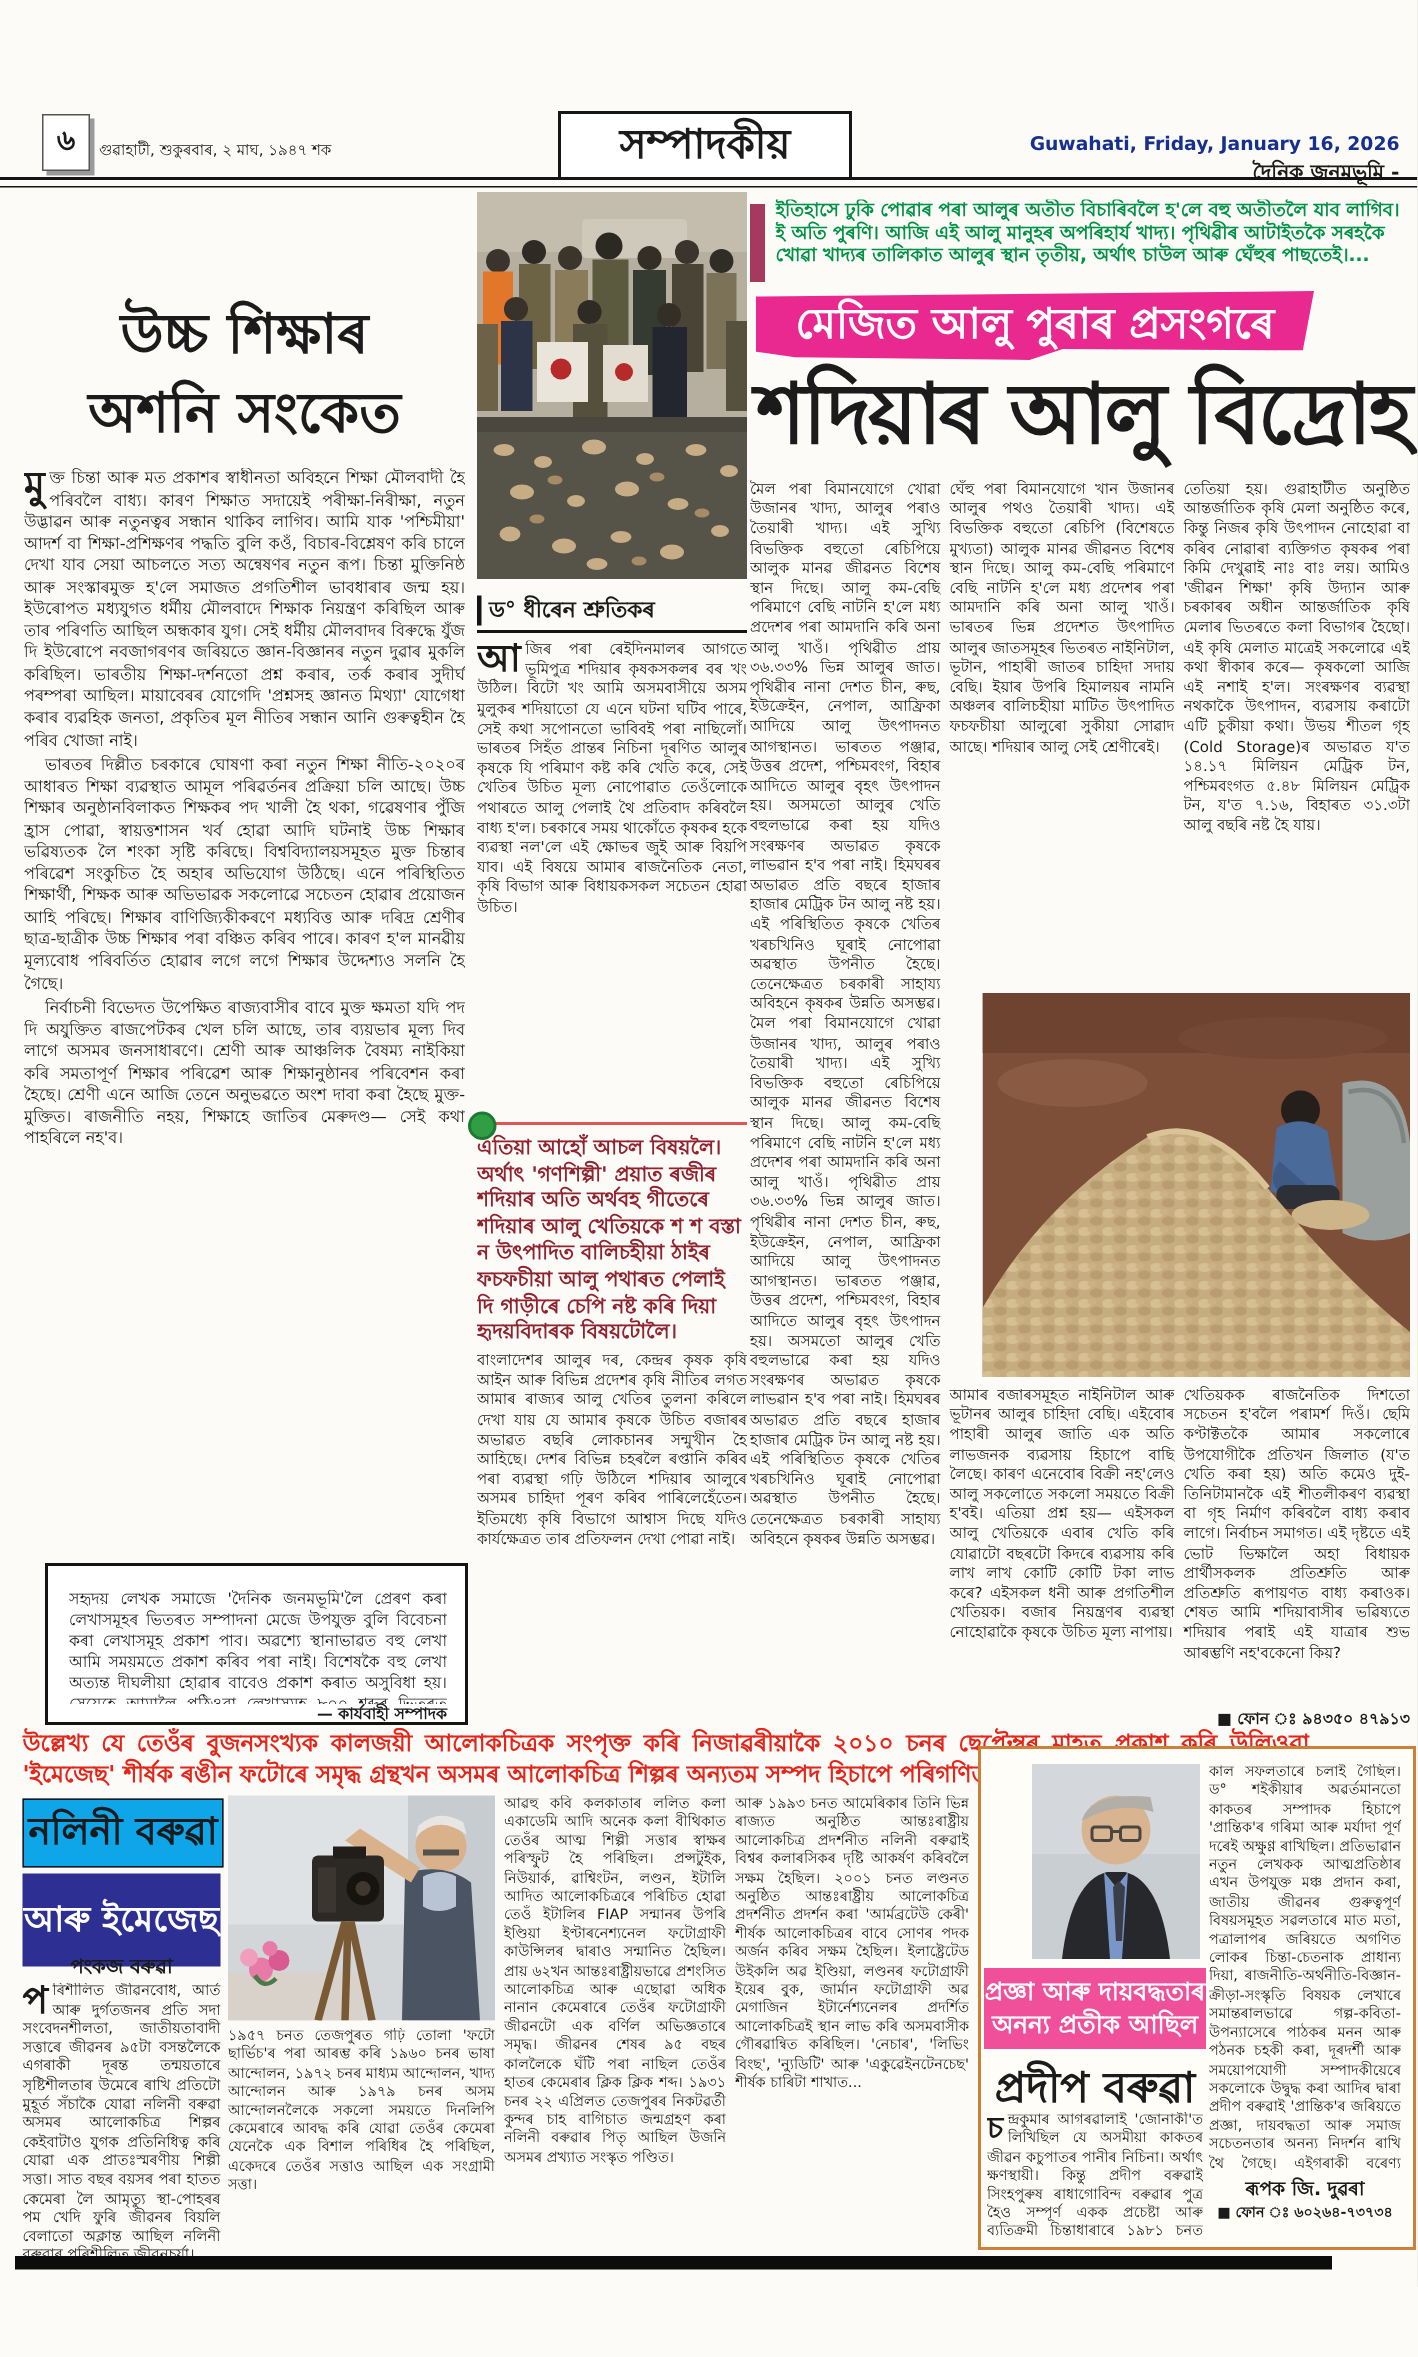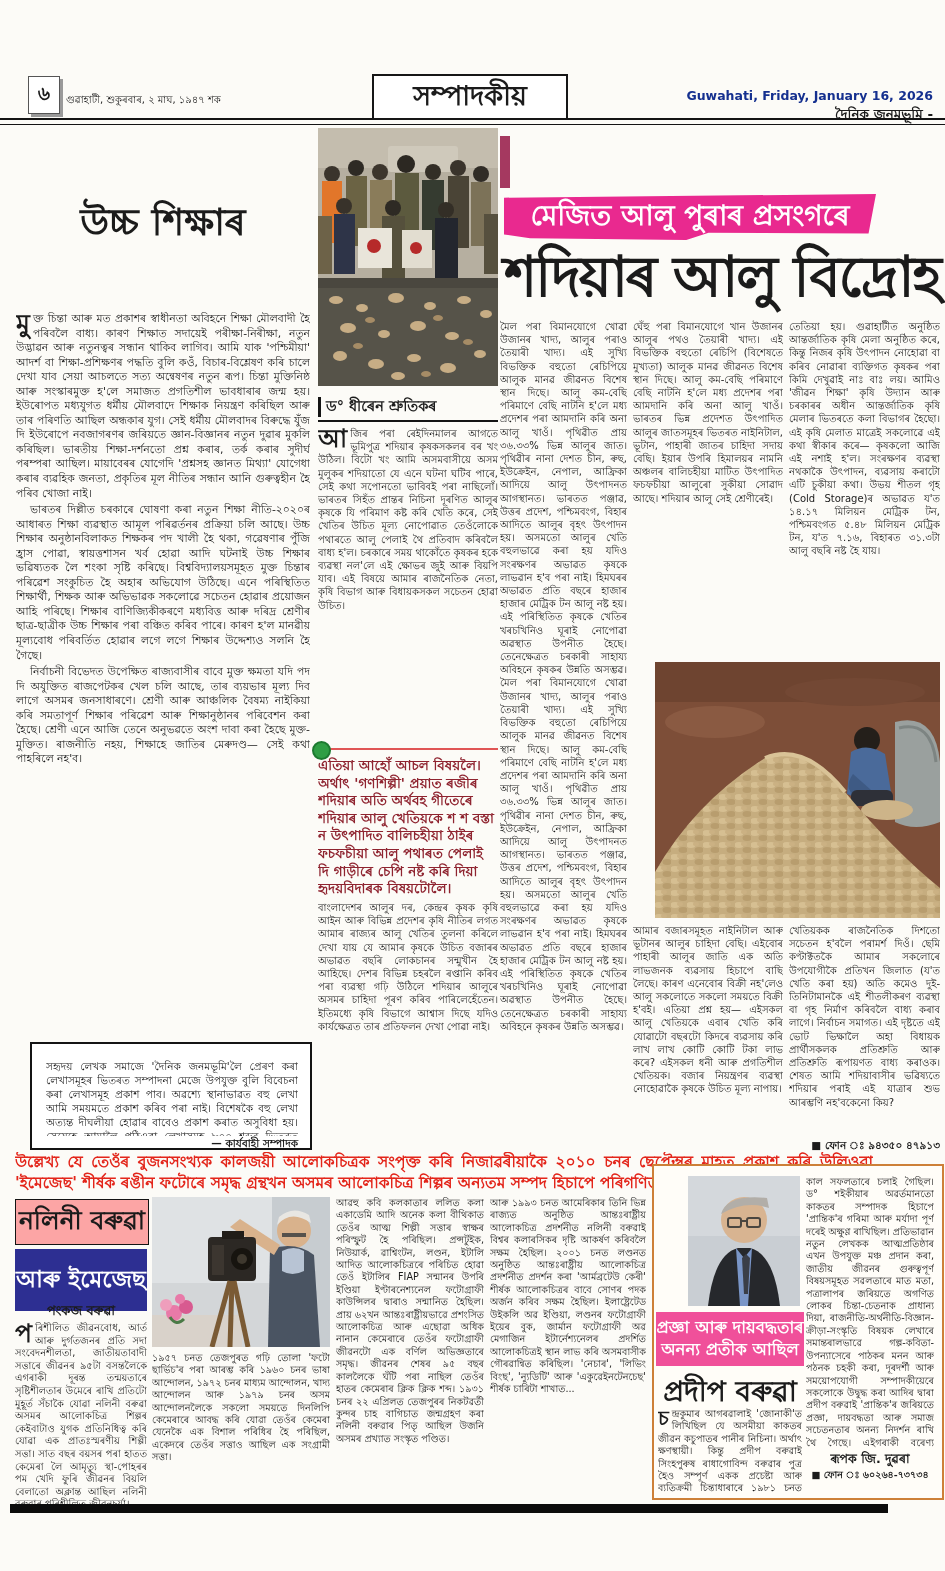--- a/index.html
+++ b/index.html
@@ -56,21 +56,21 @@
   #colA{left:500px;top:320px;width:127px;height:832px;}
   #colB1{left:633px;top:320px;width:150px;height:338px;}
   #colC1{left:789px;top:320px;width:151px;height:338px;}
   #photo2{left:655px;top:662px;width:285px;height:256px;}
   #colB2{left:633px;top:924px;width:150px;height:228px;}
   #colC2{left:789px;top:924px;width:151px;height:212px;}
   #main-phone{left:789px;top:1138px;width:151px;text-align:right;font-weight:bold;font-size:10.5px;}
   
   #strip{left:15px;top:1152px;width:858px;height:42px;color:#e3251a;font-weight:bold;
          font-size:15.5px;line-height:20.5px;overflow:hidden;}
-  #nal-h1{left:15px;top:1199px;width:132px;height:44px;border:1.5px solid #141414;background:#fca5a5;
+  #nal-h1{left:15px;top:1199px;width:132px;height:44px;border:1.5px solid #141414;background:#0ea5e9;
           font-size:25px;font-weight:bold;text-align:right;}
   #nal-h2{left:15px;top:1249px;width:132px;height:62px;background:#2d2f92;color:#fff;
           font-size:23px;font-weight:bold;}
   #nal-by{left:15px;top:1301px;width:132px;text-align:center;font-weight:bold;font-size:13px;}
   #nal-c1{left:15px;top:1322px;width:132px;height:186px;font-size:9.8px;line-height:12.6px;}
   #photo3{left:152px;top:1197px;width:178px;height:150px;}
   #nal-c2{left:152px;top:1352px;width:178px;height:156px;}
   #nal-c3{left:336px;top:1197px;width:148px;height:311px;}
   #nal-c4{left:490px;top:1197px;width:156px;height:311px;}
   
@@ -92,20 +92,21 @@
 
   <div class="abs ctr" id="pagenum">৬</div>
   <div class="abs" id="date-as">গুৱাহাটী, শুকুৰবাৰ, ২ মাঘ, ১৯৪৭ শক</div>
   <div class="abs ctr" id="section-box">সম্পাদকীয়</div>
   <div class="abs" id="date-en">Guwahati, Friday, January 16, 2026</div>
   <div class="abs" id="mast-right">দৈনিক জনমভূমি -</div>
   <div class="abs" id="rule-top"></div>
 
   <div class="abs" id="ed-headline">
     <span>উচ্চ শিক্ষাৰ</span><br>
+    <span>অশনি সংকেত</span>
   </div>
   <div class="abs just" id="ed-body">
     <p class="first"><span class="dropcap">মু</span><span>ক্ত চিন্তা আৰু মত প্ৰকাশৰ স্বাধীনতা অবিহনে শিক্ষা মৌলবাদী হৈ পৰিবলৈ বাধ্য। কাৰণ শিক্ষাত সদায়েই পৰীক্ষা-নিৰীক্ষা, নতুন উদ্ভাৱন আৰু নতুনত্বৰ সন্ধান থাকিব লাগিব। আমি যাক 'পশ্চিমীয়া' আদৰ্শ বা শিক্ষা-প্ৰশিক্ষণৰ পদ্ধতি বুলি কওঁ, বিচাৰ-বিশ্লেষণ কৰি চালে দেখা যাব সেয়া আচলতে সত্য অন্বেষণৰ নতুন ৰূপ। চিন্তা মুক্তিনিষ্ঠ আৰু সংস্কাৰমুক্ত হ'লে সমাজত প্ৰগতিশীল ভাবধাৰাৰ জন্ম হয়। ইউৰোপত মধ্যযুগত ধৰ্মীয় মৌলবাদে শিক্ষাক নিয়ন্ত্ৰণ কৰিছিল আৰু তাৰ পৰিণতি আছিল অন্ধকাৰ যুগ। সেই ধৰ্মীয় মৌলবাদৰ বিৰুদ্ধে যুঁজ দি ইউৰোপে নবজাগৰণৰ জৰিয়তে জ্ঞান-বিজ্ঞানৰ নতুন দুৱাৰ মুকলি কৰিছিল। ভাৰতীয় শিক্ষা-দৰ্শনতো প্ৰশ্ন কৰাৰ, তৰ্ক কৰাৰ সুদীৰ্ঘ পৰম্পৰা আছিল। মায়াবেৰৰ যোগেদি 'প্ৰশ্নসহ জ্ঞানত মিথ্যা' যোগেধা কৰাৰ ব্যৱহিক জনতা, প্ৰকৃতিৰ মূল নীতিৰ সন্ধান আনি গুৰুত্বহীন হৈ পৰিব খোজা নাই।</span></p>
     <p><span>ভাৰতৰ দিল্লীত চৰকাৰে ঘোষণা কৰা নতুন শিক্ষা নীতি-২০২০ৰ আধাৰত শিক্ষা ব্যৱস্থাত আমূল পৰিৱৰ্তনৰ প্ৰক্ৰিয়া চলি আছে। উচ্চ শিক্ষাৰ অনুষ্ঠানবিলাকত শিক্ষকৰ পদ খালী হৈ থকা, গৱেষণাৰ পুঁজি হ্ৰাস পোৱা, স্বায়ত্তশাসন খৰ্ব হোৱা আদি ঘটনাই উচ্চ শিক্ষাৰ ভৱিষ্যতক লৈ শংকা সৃষ্টি কৰিছে। বিশ্ববিদ্যালয়সমূহত মুক্ত চিন্তাৰ পৰিৱেশ সংকুচিত হৈ অহাৰ অভিযোগ উঠিছে। এনে পৰিস্থিতিত শিক্ষাৰ্থী, শিক্ষক আৰু অভিভাৱক সকলোৱে সচেতন হোৱাৰ প্ৰয়োজন আহি পৰিছে। শিক্ষাৰ বাণিজ্যিকীকৰণে মধ্যবিত্ত আৰু দৰিদ্ৰ শ্ৰেণীৰ ছাত্ৰ-ছাত্ৰীক উচ্চ শিক্ষাৰ পৰা বঞ্চিত কৰিব পাৰে। কাৰণ হ'ল মানৱীয় মূল্যবোধ পৰিবৰ্তিত হোৱাৰ লগে লগে শিক্ষাৰ উদ্দেশ্যও সলনি হৈ গৈছে।</span></p>
     <p><span>নিৰ্বাচনী বিভেদত উপেক্ষিত ৰাজ্যবাসীৰ বাবে মুক্ত ক্ষমতা যদি পদ দি অযুক্তিত ৰাজপেটকৰ খেল চলি আছে, তাৰ ব্যয়ভাৰ মূল্য দিব লাগে অসমৰ জনসাধাৰণে। শ্ৰেণী আৰু আঞ্চলিক বৈষম্য নাইকিয়া কৰি সমতাপূৰ্ণ শিক্ষাৰ পৰিৱেশ আৰু শিক্ষানুষ্ঠানৰ পৰিবেশন কৰা হৈছে। শ্ৰেণী এনে আজি তেনে অনুভৱতে অংশ দাবা কৰা হৈছে মুক্ত-মুক্তিত। ৰাজনীতি নহয়, শিক্ষাহে জাতিৰ মেৰুদণ্ড— সেই কথা পাহৰিলে নহ'ব।</span></p>
   </div>
 
   <div class="abs" id="sr-box">
     <div class="just" style="height:76px;overflow:hidden;">সহৃদয় লেখক সমাজে 'দৈনিক জনমভূমি'লৈ প্ৰেৰণ কৰা লেখাসমূহৰ ভিতৰত সম্পাদনা মেজে উপযুক্ত বুলি বিবেচনা কৰা লেখাসমূহ প্ৰকাশ পাব। অৱশ্যে স্থানাভাৱত বহু লেখা আমি সময়মতে প্ৰকাশ কৰিব পৰা নাই। বিশেষকৈ বহু লেখা অত্যন্ত দীঘলীয়া হোৱাৰ বাবেও প্ৰকাশ কৰাত অসুবিধা হয়। সেয়েহে আমালৈ পঠিওৱা লেখাসমূহ ৮০০ শব্দৰ ভিতৰত হোৱাটো বাঞ্ছনীয়। আনহাতে, আমালৈ পঠিওৱা একেটা লেখা একে সময়তে আন কাকতলৈ নপঠিয়াবলৈ লেখকসকলক অনুৰোধ জনালোঁ।</div>
     <div id="sr-sig">— কাৰ্যবাহী সম্পাদক</div>
@@ -181,20 +182,21 @@
     <span>ড° ধীৰেন শ্ৰুতিকৰ</span>
   </div>
   <div class="abs just body-txt" id="mid-body">
     <span class="dropcap">আ</span><span>জিৰ পৰা ৰেইদিনমালৰ আগতে ভূমিপুত্ৰ শদিয়াৰ কৃষকসকলৰ বৰ খং উঠিল। বিটো খং আমি অসমবাসীয়ে অসম মুলুকৰ শদিয়াতো যে এনে ঘটনা ঘটিব পাৰে, সেই কথা সপোনতো ভাবিবই পৰা নাছিলোঁ। ভাৰতৰ সিহঁত প্ৰান্তৰ নিচিনা দূৰণিত আলুৰ কৃষকে যি পৰিমাণ কষ্ট কৰি খেতি কৰে, সেই খেতিৰ উচিত মূল্য নোপোৱাত তেওঁলোকে পথাৰতে আলু পেলাই থৈ প্ৰতিবাদ কৰিবলৈ বাধ্য হ'ল। চৰকাৰে সময় থাকোঁতে কৃষকৰ হকে ব্যৱস্থা নল'লে এই ক্ষোভৰ জুই আৰু বিয়পি যাব। এই বিষয়ে আমাৰ ৰাজনৈতিক নেতা, কৃষি বিভাগ আৰু বিধায়কসকল সচেতন হোৱা উচিত।</span>
   </div>
   <div class="abs" id="pull-dot"></div>
   <div class="abs" id="pull">এতিয়া আহোঁ আচল বিষয়লৈ। অৰ্থাৎ 'গণশিল্পী' প্ৰয়াত ৰজীৰ শদিয়াৰ অতি অৰ্থবহ গীতেৰে শদিয়াৰ আলু খেতিয়কে শ শ বস্তা ন উৎপাদিত বালিচহীয়া ঠাইৰ ফচফচীয়া আলু পথাৰত পেলাই দি গাড়ীৰে চেপি নষ্ট কৰি দিয়া হৃদয়বিদাৰক বিষয়টোলৈ।</div>
   <div class="abs just body-txt" id="mid-body2">বাংলাদেশৰ আলুৰ দৰ, কেন্দ্ৰৰ কৃষক কৃষি আইন আৰু বিভিন্ন প্ৰদেশৰ কৃষি নীতিৰ লগত আমাৰ ৰাজ্যৰ আলু খেতিৰ তুলনা কৰিলে দেখা যায় যে আমাৰ কৃষকে উচিত বজাৰৰ অভাৱত বছৰি লোকচানৰ সন্মুখীন হৈ আহিছে। দেশৰ বিভিন্ন চহৰলৈ ৰপ্তানি কৰিব পৰা ব্যৱস্থা গঢ়ি উঠিলে শদিয়াৰ আলুৰে অসমৰ চাহিদা পূৰণ কৰিব পাৰিলেহেঁতেন। ইতিমধ্যে কৃষি বিভাগে আশ্বাস দিছে যদিও কাৰ্যক্ষেত্ৰত তাৰ প্ৰতিফলন দেখা পোৱা নাই।</div>
 
   <div class="abs" id="intro-bar"></div>
+  <div class="abs" id="intro">ইতিহাসে ঢুকি পোৱাৰ পৰা আলুৰ অতীত বিচাৰিবলৈ হ'লে বহু অতীতলৈ যাব লাগিব। ই অতি পুৰণি। আজি এই আলু মানুহৰ অপৰিহাৰ্য খাদ্য। পৃথিৱীৰ আটাইতকৈ সৰহকৈ খোৱা খাদ্যৰ তালিকাত আলুৰ স্থান তৃতীয়, অৰ্থাৎ চাউল আৰু ঘেঁহুৰ পাছতেই।...</div>
   <div class="abs ctr" id="kicker">মেজিত আলু পুৰাৰ প্ৰসংগৰে</div>
   <div class="abs" id="main-headline">শদিয়াৰ আলু বিদ্ৰোহ</div>
 
   <div class="abs just body-txt" id="colA">মৈল পৰা বিমানযোগে খোৱা উজানৰ খাদ্য, আলুৰ পৰাও তৈয়াৰী খাদ্য। এই সুখ্যি বিভক্তিক বহুতো ৰেচিপিয়ে আলুক মানৱ জীৱনত বিশেষ স্থান দিছে। আলু কম-বেছি পৰিমাণে বেছি নাটনি হ'লে মধ্য প্ৰদেশৰ পৰা আমদানি কৰি অনা আলু খাওঁ। পৃথিৱীত প্ৰায় ৩৬.৩৩% ভিন্ন আলুৰ জাত। পৃথিৱীৰ নানা দেশত চীন, ৰুছ, ইউক্ৰেইন, নেপাল, আফ্ৰিকা আদিয়ে আলু উৎপাদনত আগস্থানত। ভাৰতত পঞ্জাৱ, উত্তৰ প্ৰদেশ, পশ্চিমবংগ, বিহাৰ আদিতে আলুৰ বৃহৎ উৎপাদন হয়। অসমতো আলুৰ খেতি বহুলভাৱে কৰা হয় যদিও সংৰক্ষণৰ অভাৱত কৃষকে লাভৱান হ'ব পৰা নাই। হিমঘৰৰ অভাৱত প্ৰতি বছৰে হাজাৰ হাজাৰ মেট্ৰিক টন আলু নষ্ট হয়। এই পৰিস্থিতিত কৃষকে খেতিৰ খৰচখিনিও ঘূৰাই নোপোৱা অৱস্থাত উপনীত হৈছে। তেনেক্ষেত্ৰত চৰকাৰী সাহায্য অবিহনে কৃষকৰ উন্নতি অসম্ভৱ। মৈল পৰা বিমানযোগে খোৱা উজানৰ খাদ্য, আলুৰ পৰাও তৈয়াৰী খাদ্য। এই সুখ্যি বিভক্তিক বহুতো ৰেচিপিয়ে আলুক মানৱ জীৱনত বিশেষ স্থান দিছে। আলু কম-বেছি পৰিমাণে বেছি নাটনি হ'লে মধ্য প্ৰদেশৰ পৰা আমদানি কৰি অনা আলু খাওঁ। পৃথিৱীত প্ৰায় ৩৬.৩৩% ভিন্ন আলুৰ জাত। পৃথিৱীৰ নানা দেশত চীন, ৰুছ, ইউক্ৰেইন, নেপাল, আফ্ৰিকা আদিয়ে আলু উৎপাদনত আগস্থানত। ভাৰতত পঞ্জাৱ, উত্তৰ প্ৰদেশ, পশ্চিমবংগ, বিহাৰ আদিতে আলুৰ বৃহৎ উৎপাদন হয়। অসমতো আলুৰ খেতি বহুলভাৱে কৰা হয় যদিও সংৰক্ষণৰ অভাৱত কৃষকে লাভৱান হ'ব পৰা নাই। হিমঘৰৰ অভাৱত প্ৰতি বছৰে হাজাৰ হাজাৰ মেট্ৰিক টন আলু নষ্ট হয়। এই পৰিস্থিতিত কৃষকে খেতিৰ খৰচখিনিও ঘূৰাই নোপোৱা অৱস্থাত উপনীত হৈছে। তেনেক্ষেত্ৰত চৰকাৰী সাহায্য অবিহনে কৃষকৰ উন্নতি অসম্ভৱ।</div>
   <div class="abs just body-txt" id="colB1">ঘেঁহু পৰা বিমানযোগে খান উজানৰ আলুৰ পথও তৈয়াৰী খাদ্য। এই বিভক্তিক বহুতো ৰেচিপি (বিশেষতে মুখ্যতা) আলুক মানৱ জীৱনত বিশেষ স্থান দিছে। আলু কম-বেছি পৰিমাণে বেছি নাটনি হ'লে মধ্য প্ৰদেশৰ পৰা আমদানি কৰি অনা আলু খাওঁ। ভাৰতৰ ভিন্ন প্ৰদেশত উৎপাদিত আলুৰ জাতসমূহৰ ভিতৰত নাইনিটাল, ভূটান, পাহাৰী জাতৰ চাহিদা সদায় বেছি। ইয়াৰ উপৰি হিমালয়ৰ নামনি অঞ্চলৰ বালিচহীয়া মাটিত উৎপাদিত ফচফচীয়া আলুৰো সুকীয়া সোৱাদ আছে। শদিয়াৰ আলু সেই শ্ৰেণীৰেই।</div>
   <div class="abs just body-txt" id="colC1">তেতিয়া হয়। গুৱাহাটীত অনুষ্ঠিত আন্তৰ্জাতিক কৃষি মেলা অনুষ্ঠিত কৰে, কিন্তু নিজৰ কৃষি উৎপাদন নোহোৱা বা কৰিব নোৱাৰা ব্যক্তিগত কৃষকৰ পৰা কিমি দেখুৱাই নাঃ বাঃ লয়। আমিও 'জীৱন শিক্ষা' কৃষি উদ্যান আৰু চৰকাৰৰ অধীন আন্তৰ্জাতিক কৃষি মেলাৰ ভিতৰতে কলা বিভাগৰ হৈছো। এই কৃষি মেলাত মাত্ৰেই সকলোৱে এই কথা স্বীকাৰ কৰে— কৃষকলো আজি এই নশাই হ'ল। সংৰক্ষণৰ ব্যৱস্থা নথকাকৈ উৎপাদন, ব্যৱসায় কৰাটো এটি চুকীয়া কথা। উভয় শীতল গৃহ (Cold Storage)ৰ অভাৱত য'ত ১৪.১৭ মিলিয়ন মেট্ৰিক টন, পশ্চিমবংগত ৫.৪৮ মিলিয়ন মেট্ৰিক টন, য'ত ৭.১৬, বিহাৰত ৩১.৩টা আলু বছৰি নষ্ট হৈ যায়।</div>
   <div class="abs just body-txt" id="colB2">আমাৰ বজাৰসমূহত নাইনিটাল আৰু ভূটানৰ আলুৰ চাহিদা বেছি। এইবোৰ পাহাৰী আলুৰ জাতি এক অতি লাভজনক ব্যৱসায় হিচাপে বাছি লৈছে। কাৰণ এনেবোৰ বিক্ৰী নহ'লেও আলু সকলোতে সকলো সময়তে বিক্ৰী হ'বই। এতিয়া প্ৰশ্ন হয়— এইসকল আলু খেতিয়কে এবাৰ খেতি কৰি যোৱাটো বছৰটো কিদৰে ব্যৱসায় কৰি লাখ লাখ কোটি কোটি টকা লাভ কৰে? এইসকল ধনী আৰু প্ৰগতিশীল খেতিয়ক। বজাৰ নিয়ন্ত্ৰণৰ ব্যৱস্থা নোহোৱাকৈ কৃষকে উচিত মূল্য নাপায়।</div>
   <div class="abs just body-txt" id="colC2">খেতিয়কক ৰাজনৈতিক দিশতো সচেতন হ'বলৈ পৰামৰ্শ দিওঁ। ছেমি কণ্টাক্টতকৈ আমাৰ সকলোৰে উপযোগীকৈ প্ৰতিখন জিলাত (য'ত খেতি কৰা হয়) অতি কমেও দুই-তিনিটামানকৈ এই শীতলীকৰণ ব্যৱস্থা বা গৃহ নিৰ্মাণ কৰিবলৈ বাধ্য কৰাব লাগে। নিৰ্বাচন সমাগত। এই দৃষ্টতে এই ভোট ভিক্ষালৈ অহা বিধায়ক প্ৰাৰ্থীসকলক প্ৰতিশ্ৰুতি আৰু প্ৰতিশ্ৰুতি ৰূপায়ণত বাধ্য কৰাওক। শেষত আমি শদিয়াবাসীৰ ভৱিষ্যতে শদিয়াৰ পৰাই এই যাত্ৰাৰ শুভ আৰম্ভণি নহ'বকেনো কিয়?</div>
   <div class="abs" id="main-phone">■ ফোন ঃ ৯৪৩৫০ ৪৭৯১৩</div>
 

